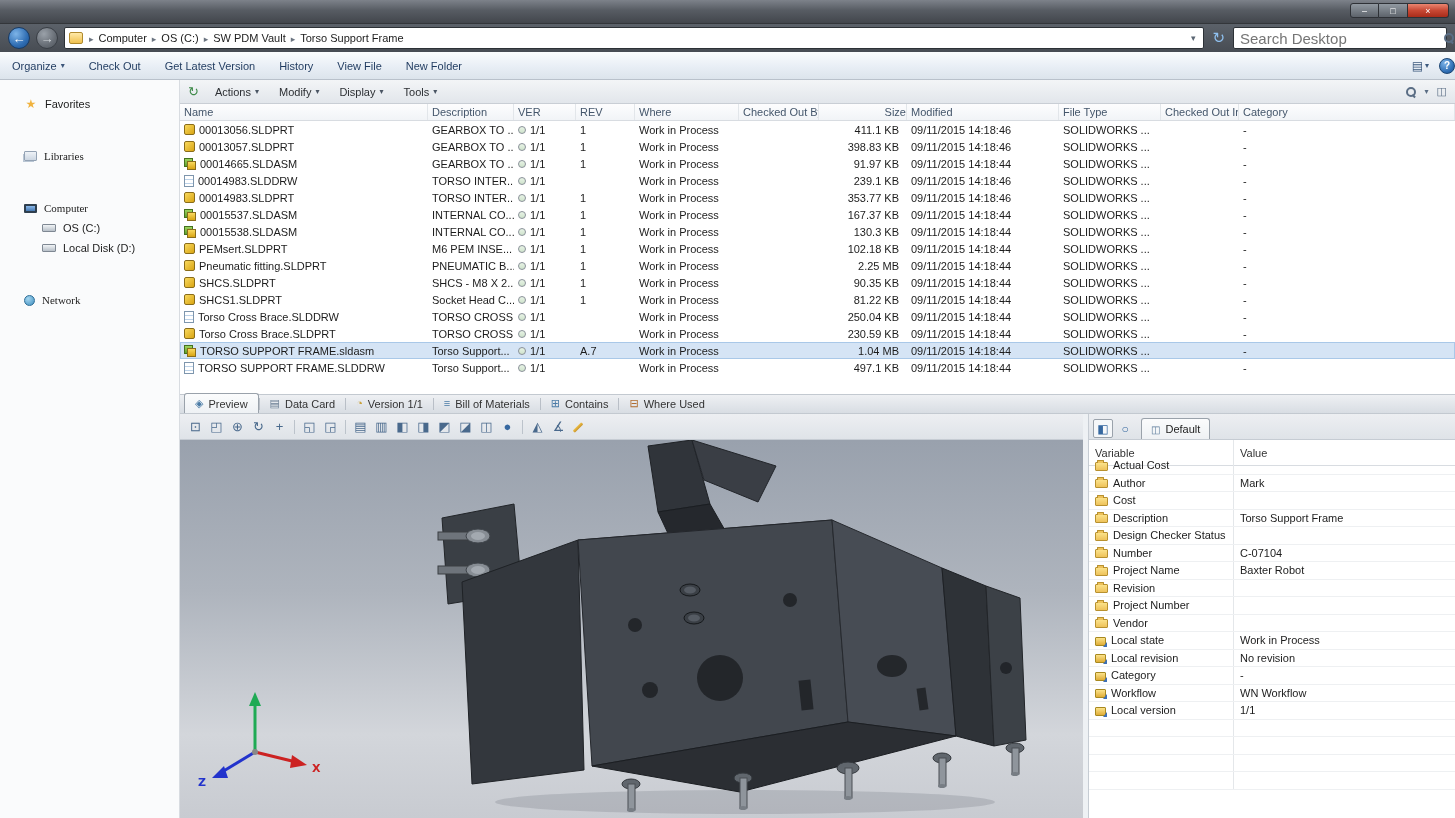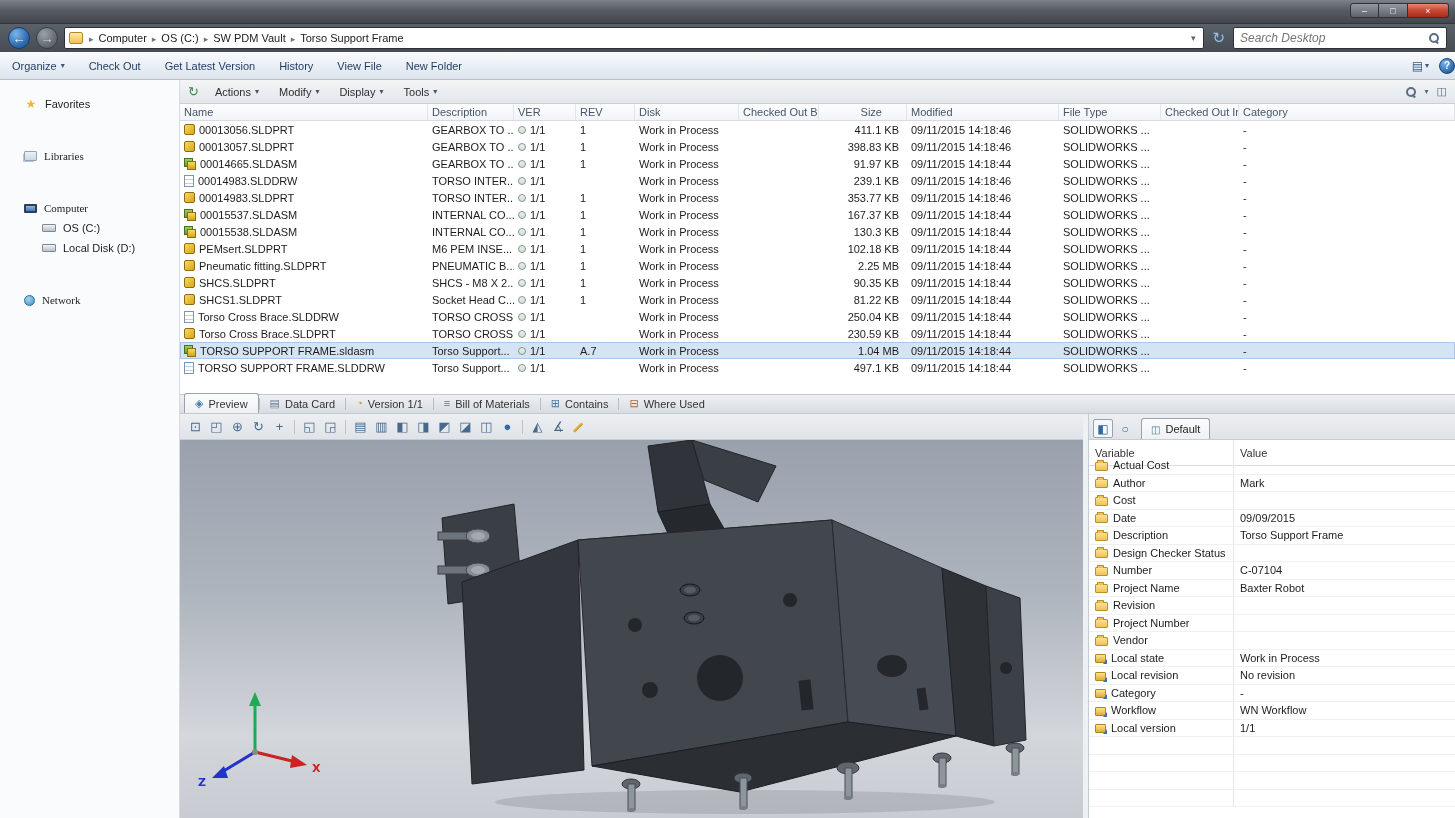--- a/index.html
+++ b/index.html
@@ -27,22 +27,22 @@
   .navbtn.fwd{background:radial-gradient(circle at 35% 30%,#9aa1a9,#676d75 60%,#4e545b);border:1px solid #393e45;color:#d3d7db;}
   #addrbox{flex:1 1 auto;height:22px;background:#fff;border:1px solid #2c3136;border-radius:2px;
     display:flex;align-items:center;padding:0 4px;gap:1px;overflow:hidden;}
   .addr-icon{width:14px;height:12px;background:linear-gradient(#ffe9a8,#f0c14f);border:1px solid #b08a2d;border-radius:2px;flex:0 0 auto;margin-right:2px;}
   .crumb-sep{color:#6b7480;font-size:9px;padding:0 3px;}
   .crumb{color:#1c1c1c;white-space:nowrap;padding:2px 2px;cursor:default;}
   .addr-dd{margin-left:auto;color:#5b6673;font-size:9px;padding:0 4px;}
   .addr-refresh{color:#8fc0ef;font-size:15px;flex:0 0 auto;padding:0 2px;}
   #searchbox{flex:0 0 auto;width:214px;height:22px;background:#fff;border:1px solid #2c3136;border-radius:2px;
     display:flex;align-items:center;padding:0 6px;gap:4px;}
-  #searchbox input{flex:1;border:none;outline:none;font-family:"Liberation Sans",sans-serif;font-size:12px;
-    font-style:italic;color:#8b949e;background:transparent;}
+  #searchbox input{flex:1;border:none;outline:none;font-family:"Liberation Sans",sans-serif;font-size:15px;
+    color:#8b949e;background:transparent;}
   .mag{position:relative;width:12px;height:12px;flex:0 0 auto;display:inline-block;}
   .mag::before{content:"";position:absolute;left:1px;top:1px;width:6px;height:6px;border:2px solid #5a6d84;border-radius:50%;}
   .mag::after{content:"";position:absolute;left:8px;top:8px;width:4px;height:2px;background:#5a6d84;
     transform:rotate(45deg);transform-origin:0 0;}
 
   
   #cmdbar{position:absolute;left:0;top:52px;width:100%;height:28px;
     background:linear-gradient(#fafcfd,#e8eef5 55%,#dce4ec);border-bottom:1px solid #b9c1cb;
     display:flex;align-items:center;padding:0 0;}
   #cmd-items{display:flex;align-items:center;height:100%;}
@@ -77,21 +77,21 @@
   #pdm-menus{display:flex;align-items:center;gap:4px;}
   .pdm-menu{display:flex;align-items:center;gap:4px;padding:0 8px;height:20px;color:#2c2f33;cursor:default;}
   .pdm-menu .dd{font-size:8px;color:#4a5563;}
   .pdm-right{margin-left:auto;display:flex;align-items:center;gap:8px;color:#5a6d84;font-size:11px;}
 
   
   #thead{position:absolute;left:180px;top:104px;width:1275px;height:17px;display:grid;
     background:linear-gradient(#fdfdfe,#f1f4f7);border-bottom:1px solid #d8dce1;}
   .th{display:flex;align-items:center;padding:0 4px;color:#44566b;border-right:1px solid #e2e6ea;
     white-space:nowrap;overflow:hidden;cursor:default;}
-  .th.right{justify-content:flex-end;padding-right:24px;}
+  .th.right{justify-content:flex-end;padding-right:0;}
   #tbody{position:absolute;left:180px;top:121px;width:1275px;height:273px;background:#fff;overflow:hidden;}
   .tr{display:grid;height:17px;background:#fff;cursor:default;}
   .tr.sel{background:#d5e4f5;box-shadow:inset 0 0 0 1px #a9c8e8;}
   .td{display:flex;align-items:center;padding:0 4px;white-space:nowrap;overflow:hidden;gap:4px;}
   .td.right{justify-content:flex-end;padding-right:8px;}
   .fi{width:12px;height:12px;flex:0 0 auto;position:relative;display:inline-block;}
   .fi-part{width:11px;height:11px;background:linear-gradient(135deg,#f9d95e,#d9a514);border:1px solid #8a6d1a;border-radius:2px;}
   .fi-asm::before{content:"";position:absolute;left:0;top:0;width:7px;height:7px;background:linear-gradient(#9ed45e,#5f9e2e);border:1px solid #44711f;}
   .fi-asm::after{content:"";position:absolute;right:0;bottom:0;width:7px;height:7px;background:linear-gradient(#f9d95e,#d9a514);border:1px solid #8a6d1a;}
   .fi-drw{width:10px;height:12px;background:repeating-linear-gradient(#ffffff 0 3px,#bcd2e8 3px 4px);border:1px solid #7e96ad;}
@@ -262,21 +262,21 @@
       <span style="font-size:8px;">▾</span>
       <span>◫</span>
     </div>
   </div>
 
   <div id="thead" style="grid-template-columns: 248px 86px 62px 59px 104px 80px 88px 152px 102px 78px 1fr;">
       <span class="th">Name</span>
       <span class="th">Description</span>
       <span class="th">VER</span>
       <span class="th">REV</span>
-      <span class="th">Disk</span>
+      <span class="th">Where</span>
       <span class="th">Checked Out By</span>
       <span class="th right">Size</span>
       <span class="th">Modified</span>
       <span class="th">File Type</span>
       <span class="th">Checked Out In</span>
       <span class="th">Category</span>
     </div>
   <div id="tbody">
       <div class="tr" style="grid-template-columns: 248px 86px 62px 59px 104px 80px 88px 152px 102px 78px 1fr;">
         <span class="td">
@@ -725,27 +725,20 @@
         <div class="vrow">
           <span class="vcell">
             <span class="vi vi-folder"></span>
             <span>Cost</span>
           </span>
           <span class="vcell val"></span>
         </div>
         <div class="vrow">
           <span class="vcell">
             <span class="vi vi-folder"></span>
-            <span>Date</span>
-          </span>
-          <span class="vcell val">09/09/2015</span>
-        </div>
-        <div class="vrow">
-          <span class="vcell">
-            <span class="vi vi-folder"></span>
             <span>Description</span>
           </span>
           <span class="vcell val">Torso Support Frame</span>
         </div>
         <div class="vrow">
           <span class="vcell">
             <span class="vi vi-folder"></span>
             <span>Design Checker Status</span>
           </span>
           <span class="vcell val"></span>

